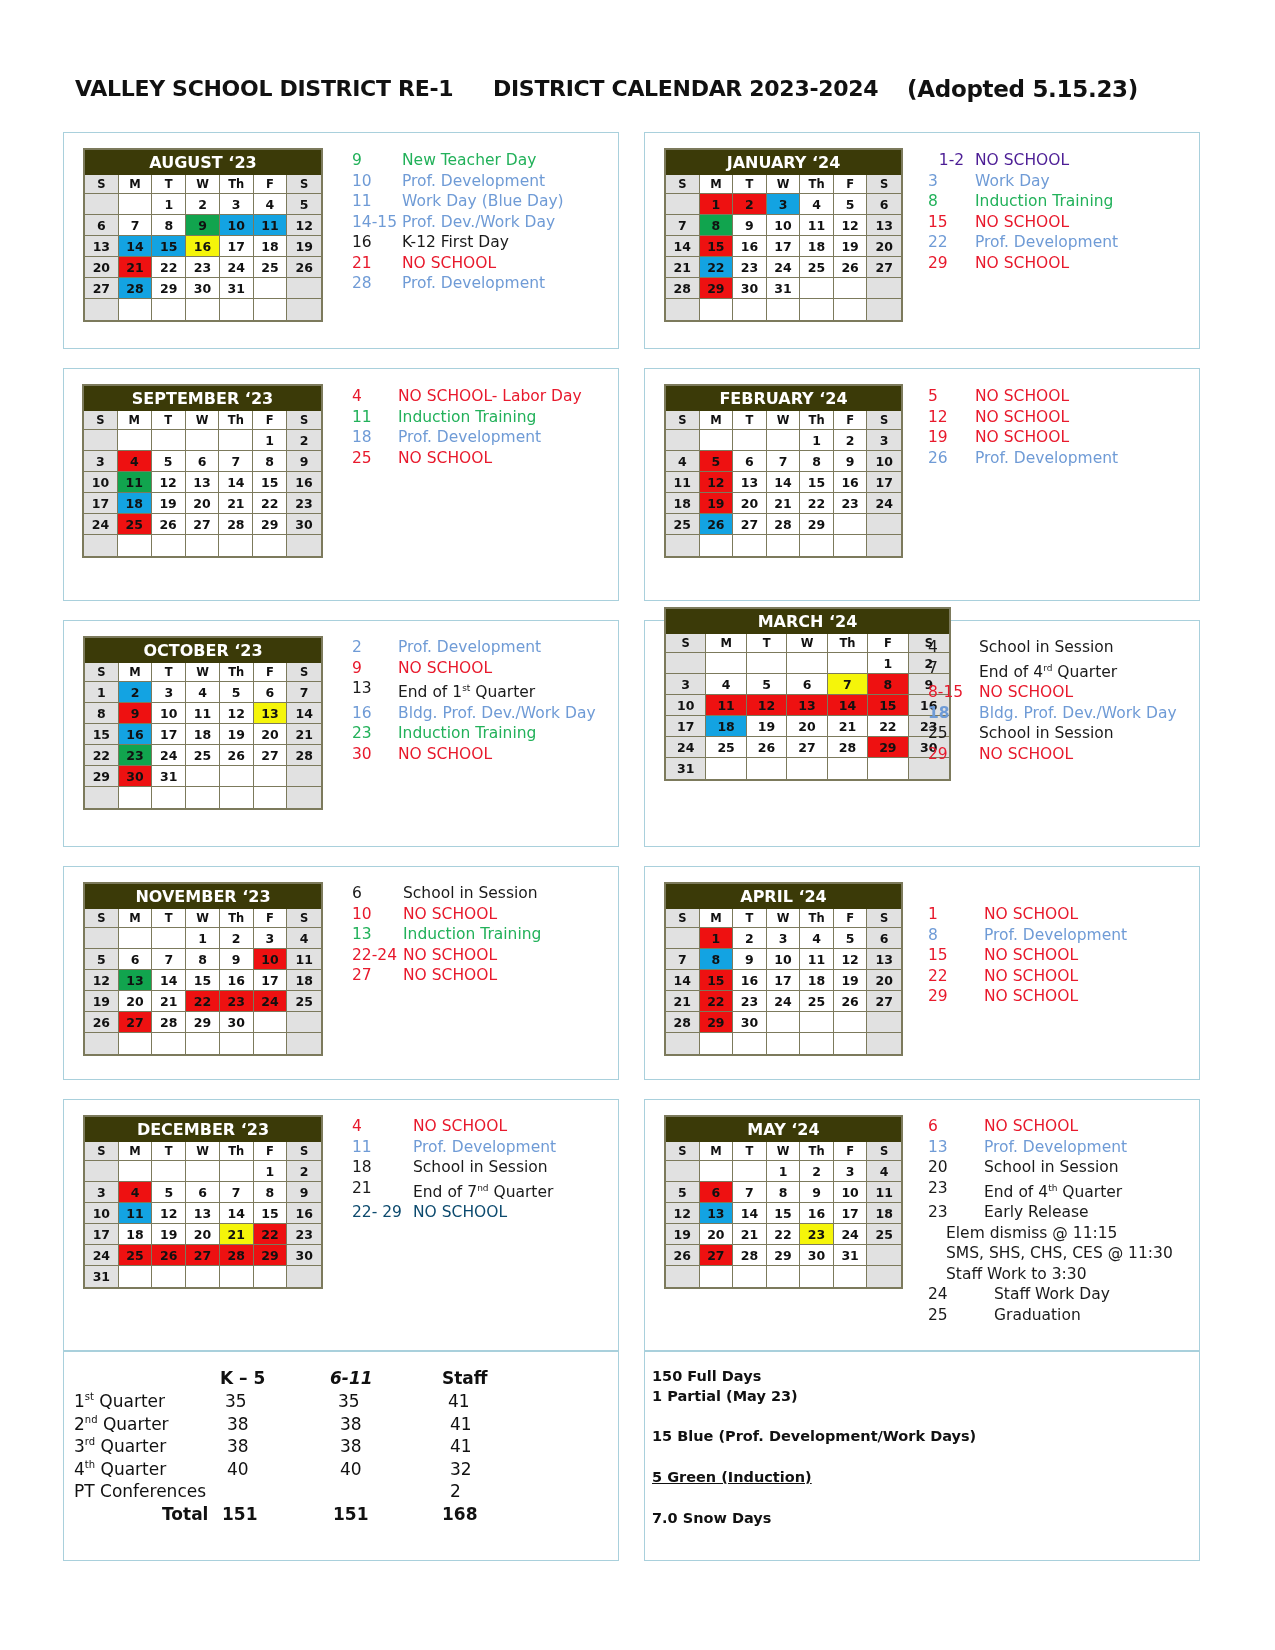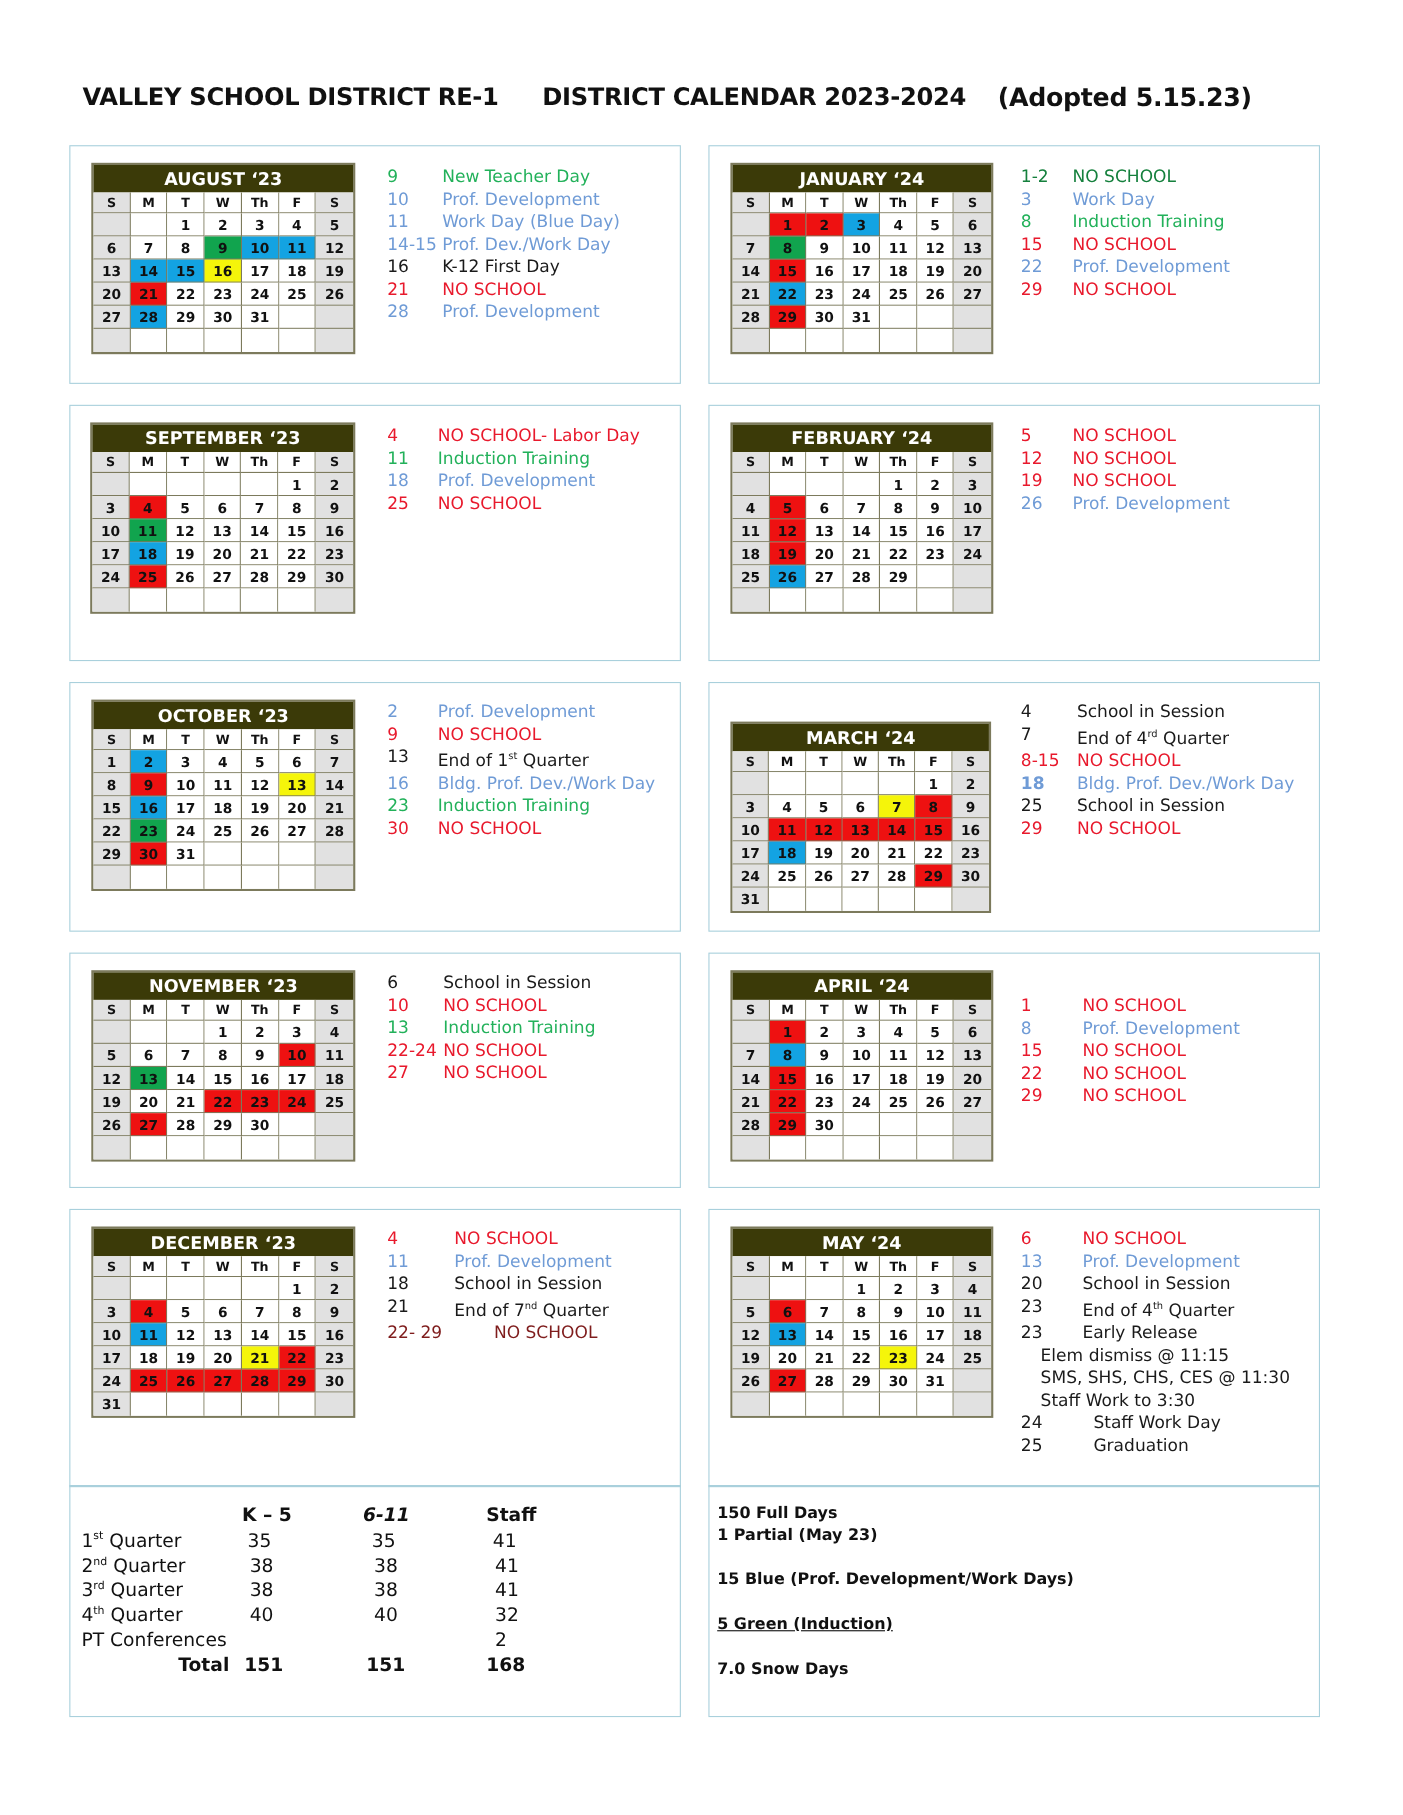--- a/index.html
+++ b/index.html
@@ -424,21 +424,21 @@
         <span><span>Prof. Development</span></span>
       </div>
       <div class="ev" style="color: rgb(26, 26, 26);">
         <span class="d" style="width: 61px;">18</span>
         <span><span>School in Session</span></span>
       </div>
       <div class="ev" style="color: rgb(26, 26, 26);">
         <span class="d" style="width: 61px;">21</span>
         <span><span>End of 7</span><sup>nd</sup><span> Quarter</span></span>
       </div>
-      <div class="ev" style="color: #7f1d1d; gap: 36px;">
+      <div class="ev" style="color: #0c4a6e;">
         <span class="d" style="width: 61px;">22- 29</span>
         <span><span>NO SCHOOL</span></span>
       </div>
     </div>
     <div class="cal" style="left: 664px; top: 148px; width: 239px;">
       <div class="cal-head">JANUARY ‘24</div>
       <div class="cal-grid">
         <div class="cal-cell dow wk">S</div>
         <div class="cal-cell dow">M</div>
         <div class="cal-cell dow">T</div>
@@ -484,21 +484,21 @@
         <div class="cal-cell wk" style="border-bottom: none;"></div>
         <div class="cal-cell" style="border-bottom: none;"></div>
         <div class="cal-cell" style="border-bottom: none;"></div>
         <div class="cal-cell" style="border-bottom: none;"></div>
         <div class="cal-cell" style="border-bottom: none;"></div>
         <div class="cal-cell" style="border-bottom: none;"></div>
         <div class="cal-cell wk" style="border-bottom: none;"></div>
       </div>
     </div>
     <div class="events" style="left: 928px; top: 150px;">
-      <div class="ev" style="color: #15803d;">
+      <div class="ev" style="color: #4c1d95; text-align: center;">
         <span class="d" style="width: 47px;">1-2</span>
         <span><span>NO SCHOOL</span></span>
       </div>
       <div class="ev" style="color: rgb(111, 155, 214);">
         <span class="d" style="width: 47px;">3</span>
         <span><span>Work Day</span></span>
       </div>
       <div class="ev" style="color: rgb(34, 177, 90);">
         <span class="d" style="width: 47px;">8</span>
         <span><span>Induction Training</span></span>
@@ -581,21 +581,21 @@
       </div>
       <div class="ev" style="color: rgb(232, 25, 44);">
         <span class="d" style="width: 47px;">19</span>
         <span><span>NO SCHOOL</span></span>
       </div>
       <div class="ev" style="color: rgb(111, 155, 214);">
         <span class="d" style="width: 47px;">26</span>
         <span><span>Prof. Development</span></span>
       </div>
     </div>
-    <div class="cal" style="left: 664px; top: 656px; width: 237px;">
+    <div class="cal" style="left: 664px; top: 607px; width: 287px;">
       <div class="cal-head">MARCH ‘24</div>
       <div class="cal-grid">
         <div class="cal-cell dow wk">S</div>
         <div class="cal-cell dow">M</div>
         <div class="cal-cell dow">T</div>
         <div class="cal-cell dow">W</div>
         <div class="cal-cell dow">Th</div>
         <div class="cal-cell dow">F</div>
         <div class="cal-cell dow wk">S</div>
         <div class="cal-cell wk"></div>

